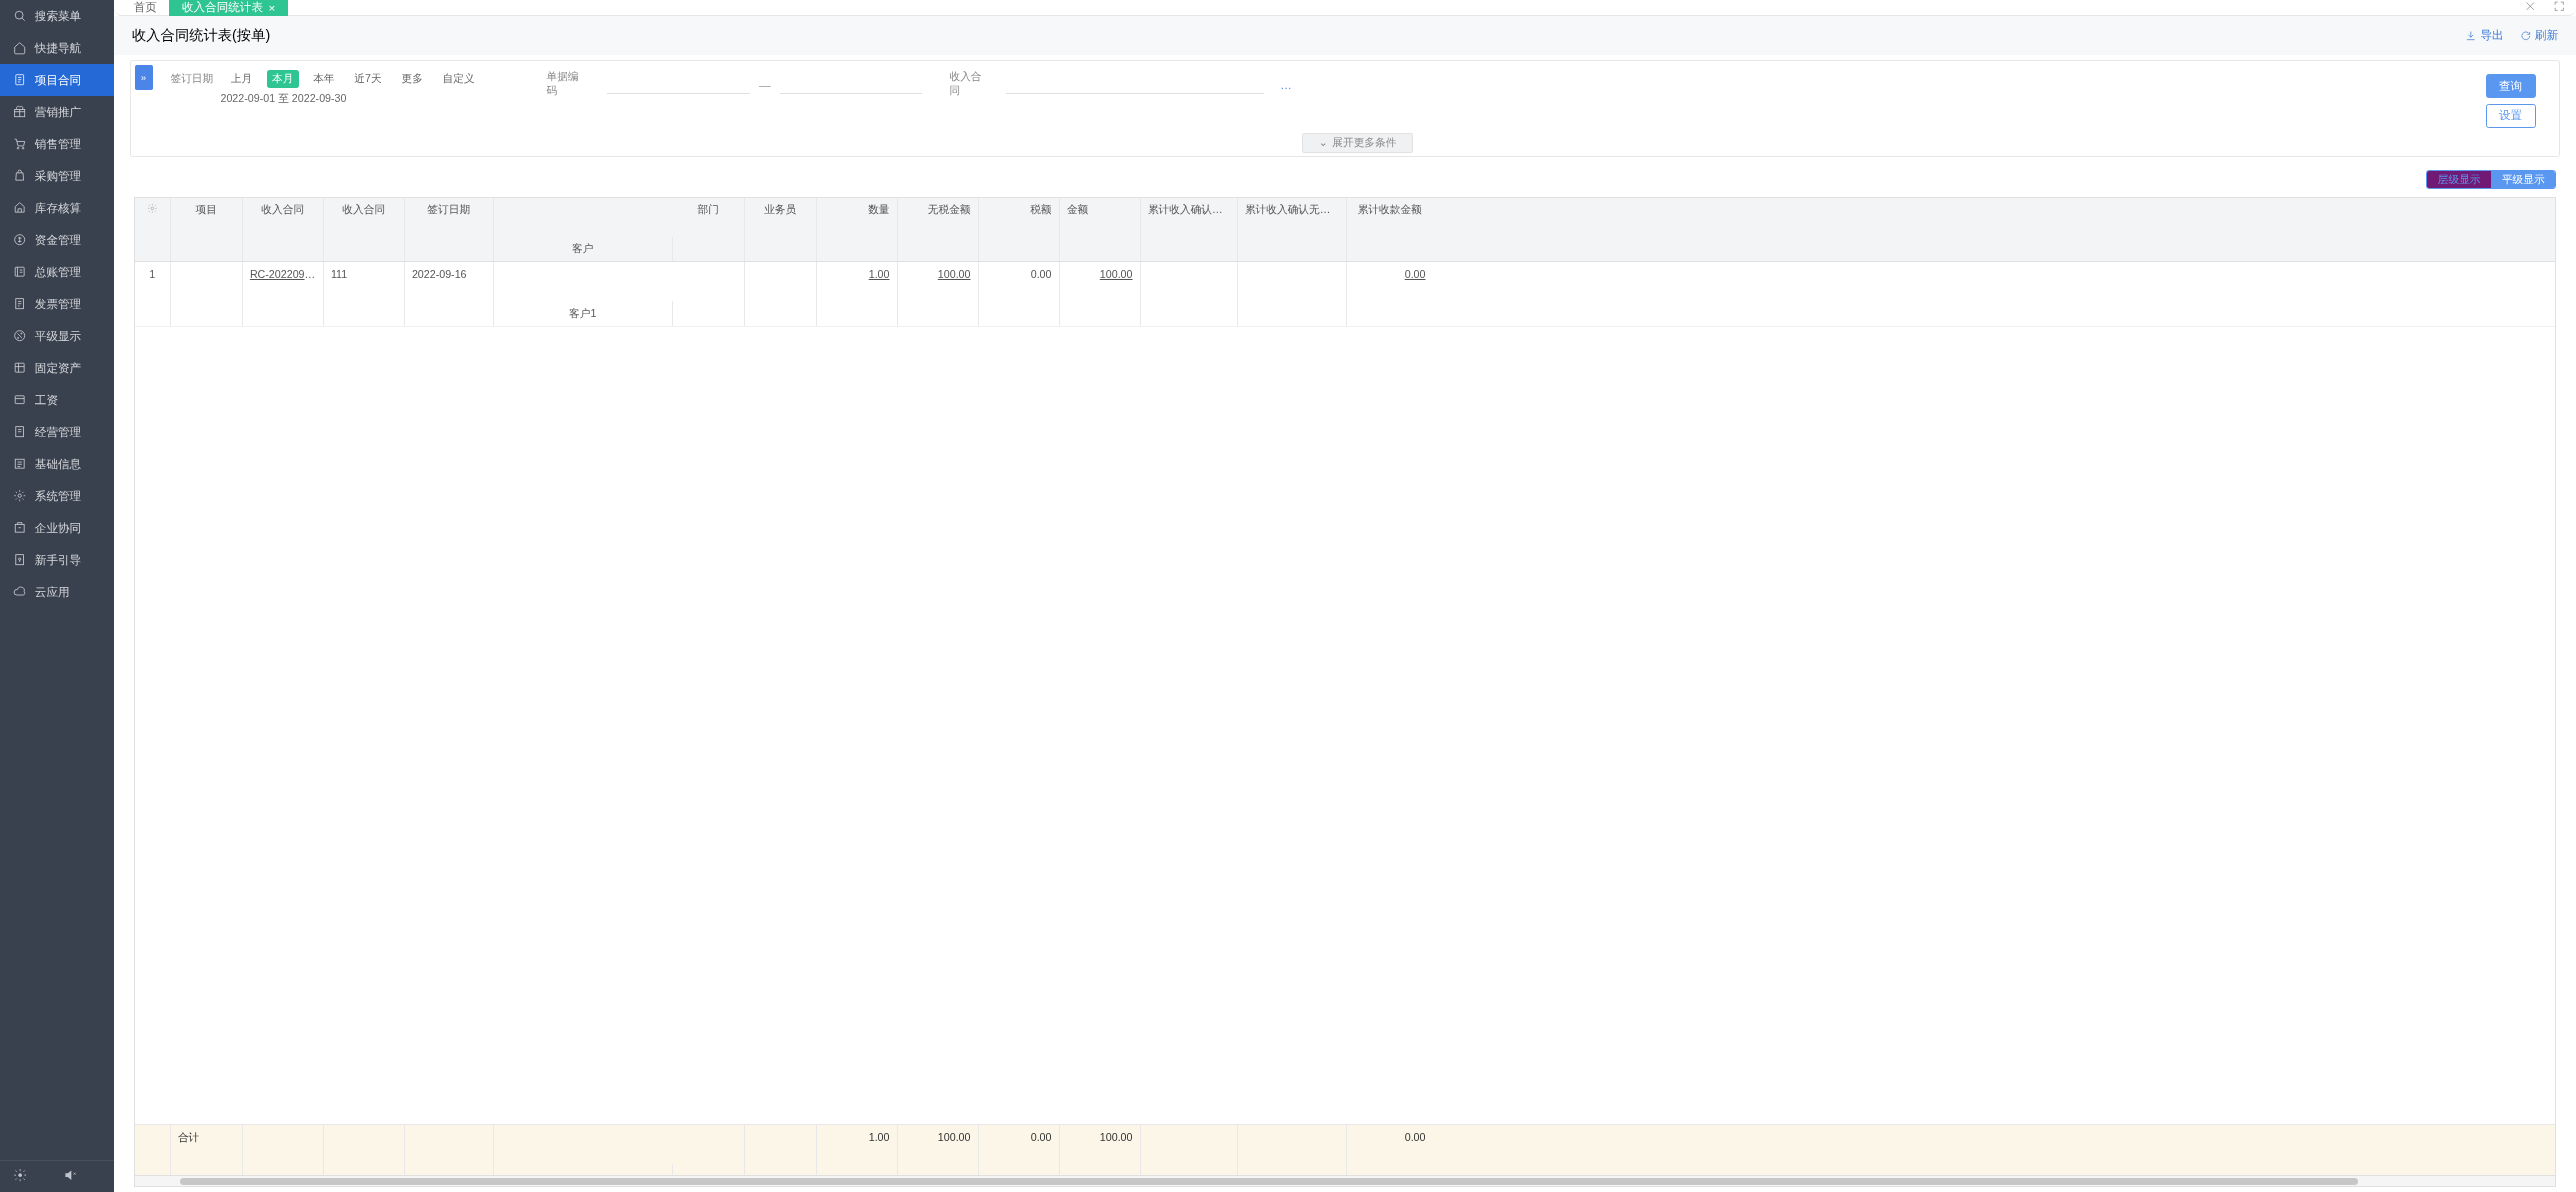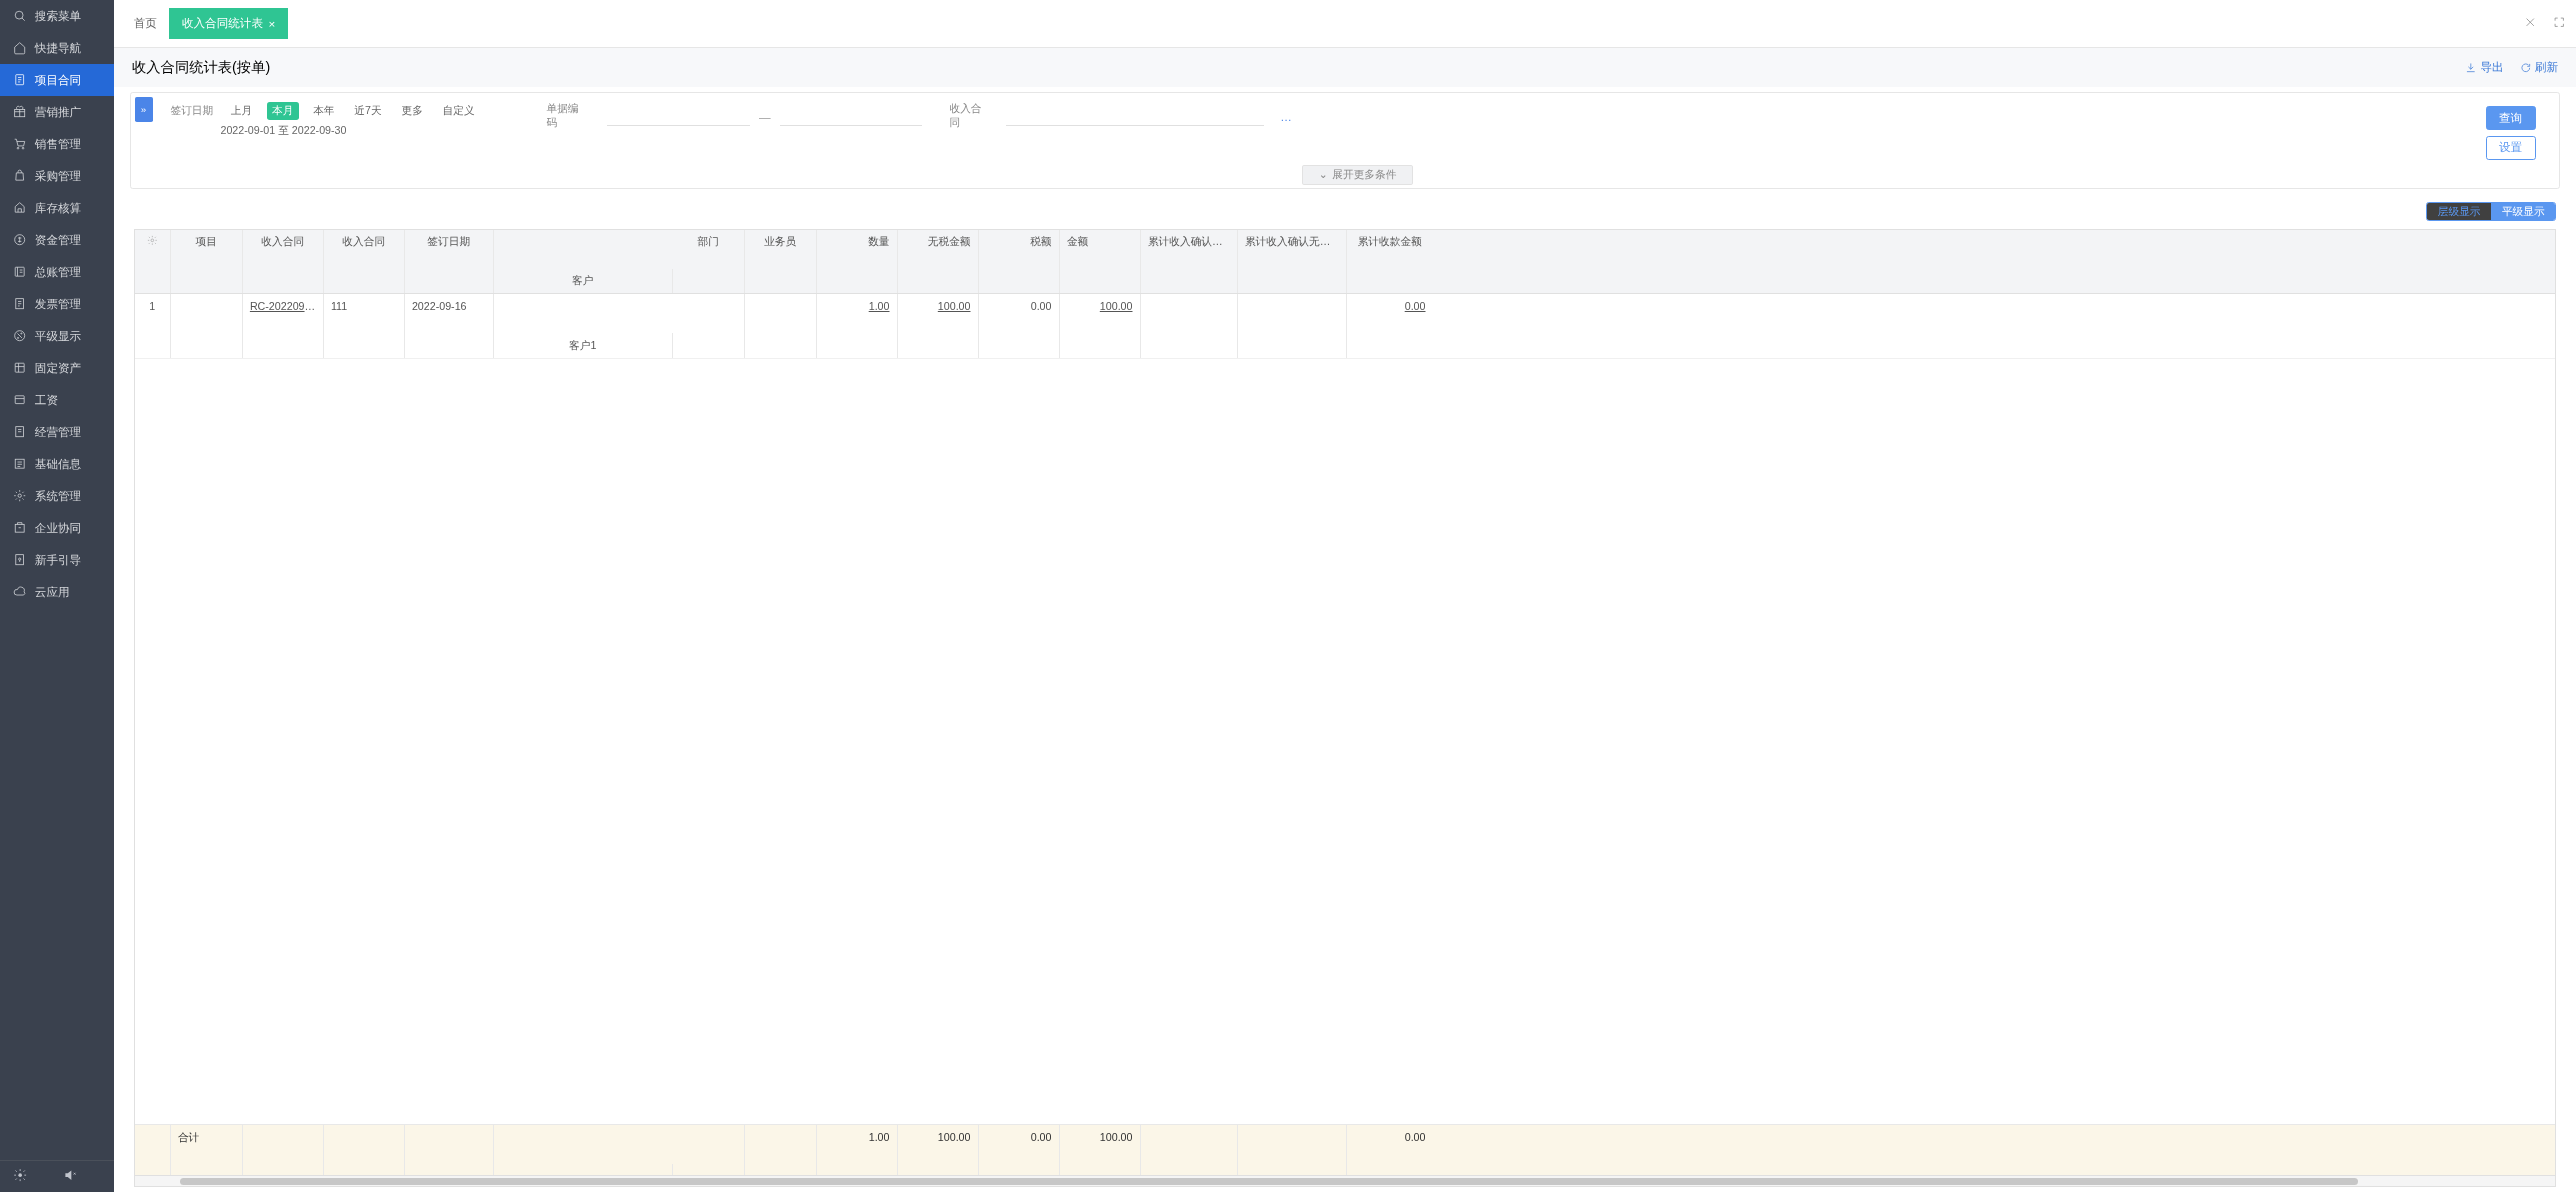--- a/index.html
+++ b/index.html
@@ -79,23 +79,24 @@
       flex: 1;
       display: flex;
       flex-direction: column;
       background: #fff;
       min-width: 0;
     }
     
     .tabs-bar {
       display: flex;
       align-items: center;
-      height: 48px;
+      height: 16px;
       border-bottom: 0.9px solid #e6e6e6;
       padding-left: 7.2px;
+      border-radius: 15px;
     }
     .tab {
       display: flex;
       align-items: center;
       padding: 0 12.5px;
       height: 31px;
       font-size: 11.6px;
       color: #666;
       cursor: pointer;
       gap: 5.4px;
@@ -292,21 +293,21 @@
     .display-toggle {
       display: flex;
       border: 0.9px solid #5a97f0;
       border-radius: 2.7px;
       overflow: hidden;
     }
     .display-option {
       padding: 1.8px 10.7px;
       font-size: 10.7px;
       color: #5a97f0;
-      background: #404040;
+      background: #701a75;
       cursor: pointer;
     }
     .display-option.active {
       background: #5a97f0;
       color: #fff;
     }
     
     .table-wrap {
       flex: 1;
       padding: 3.6px 19.7px 5.4px 19.7px;

